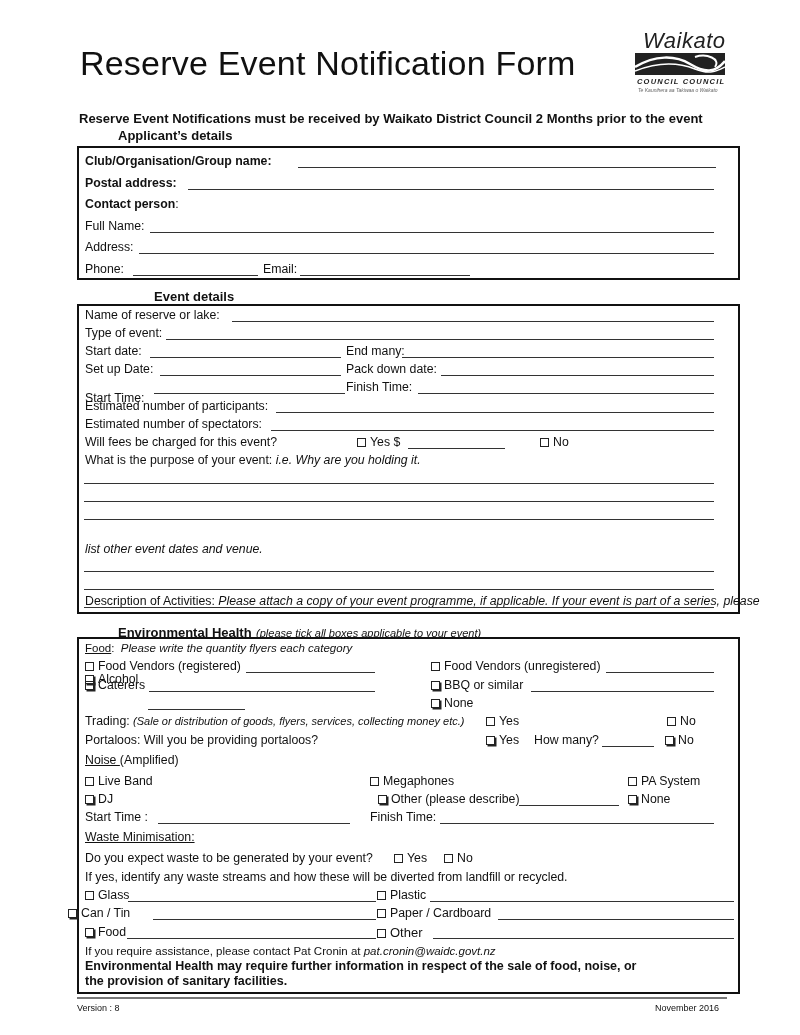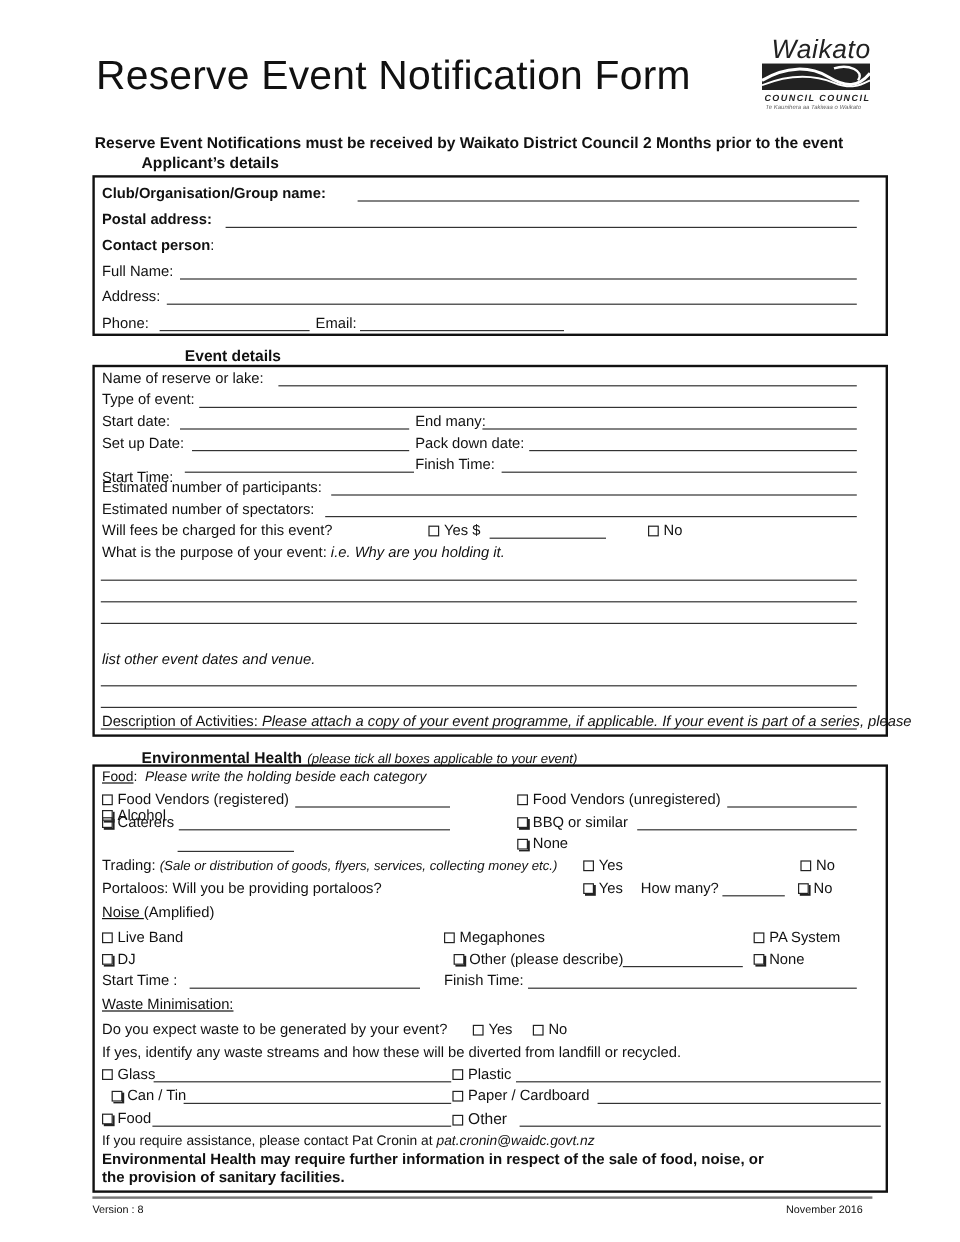--- a/index.html
+++ b/index.html
@@ -109,21 +109,21 @@
 
 <div class="abs lbl" style="left:85px;top:546px;margin-top:48px;"><span>Description of Activities: </span><span class="it">Please attach a copy of your event programme, if applicable.  If your event is part of a series, please</span></div>
 <div class="abs lbl it" style="left:85px;top:542px;">list other event dates and venue.</div>
 <div class="abs line" style="left:84px;top:571px;width:630px;"></div>
 <div class="abs line" style="left:84px;top:589px;width:630px;"></div>
 <div class="abs line" style="left:84px;top:607px;width:630px;"></div>
 
 <div class="abs" style="left:79px;top:623px;white-space:nowrap;"><span class="section-h">Environmental Health</span> <span class="it" style="font-size:11px;">(please tick all boxes applicable to your event)</span></div>
 <div class="abs box-border" style="left:77px;top:637px;width:663px;height:357px;"></div>
 
-<div class="abs lbl" style="left:85px;top:641px;font-size:11.5px;"><span class="u">Food</span>:&nbsp; <span class="it">Please write the holding beside each category</span></div>
+<div class="abs lbl" style="left:85px;top:641px;font-size:11.5px;"><span class="u">Food</span>:&nbsp; <span class="it">Please write the quantity flyers each category</span></div>
 
 <div class="abs lbl" style="left:85px;top:659px;"><span class="cb"></span><span>Food Vendors (registered)</span></div>
 <input class="fieldline" style="left: 246px; top: 658px; width: 129px;">
 <div class="abs lbl" style="left:431px;top:659px;"><span class="cb"></span><span>Food Vendors (unregistered)</span></div>
 <input class="fieldline" style="left: 606px; top: 658px; width: 108px;">
 
 <div class="abs lbl" style="left:85px;top:678px;"><span class="cb sh"></span><span>Caterers</span></div>
 <input class="fieldline" style="left: 149px; top: 677px; width: 226px;">
 <div class="abs lbl" style="left:431px;top:678px;"><span class="cb sh"></span><span>BBQ or similar</span></div>
 <input class="fieldline" style="left: 531px; top: 677px; width: 183px;">
@@ -164,21 +164,21 @@
 <div class="abs lbl" style="left:394px;top:851px;"><span class="cb"></span><span>Yes</span></div>
 <div class="abs lbl" style="left:444px;top:851px;"><span class="cb"></span><span>No</span></div>
 
 <div class="abs lbl" style="left:85px;top:870px;">If yes, identify any waste streams and how these will be diverted from landfill or recycled.</div>
 
 <div class="abs lbl" style="left:85px;top:888px;"><span class="cb"></span><span>Glass</span></div>
 <input class="fieldline" style="left: 128px; top: 887px; width: 248px;">
 <div class="abs lbl" style="left:377px;top:888px;"><span class="cb"></span><span>Plastic</span></div>
 <input class="fieldline" style="left: 430px; top: 887px; width: 304px;">
 
-<div class="abs lbl" style="left:93px;top:906px;"><span class="cb sh"></span><span>Can / Tin</span></div>
+<div class="abs lbl" style="left:68px;top:906px;"><span class="cb sh"></span><span>Can / Tin</span></div>
 <input class="fieldline" style="left: 153px; top: 905px; width: 223px;">
 <div class="abs lbl" style="left:377px;top:906px;"><span class="cb"></span><span>Paper / Cardboard</span></div>
 <input class="fieldline" style="left: 498px; top: 905px; width: 236px;">
 
 <div class="abs lbl" style="left:85px;top:925px;"><span class="cb sh"></span><span>Food</span></div>
 <input class="fieldline" style="left: 127px; top: 924px; width: 249px;">
 <div class="abs lbl" style="left:377px;top:925px;font-size:13px;"><span class="cb"></span><span>Other</span></div>
 <input class="fieldline" style="left: 433px; top: 924px; width: 301px;">
 
 <div class="abs lbl" style="left:85px;top:944px;font-size:11.5px;"><span>If you require assistance, please contact Pat Cronin at </span><span class="it">pat.cronin@waidc.govt.nz</span></div>

